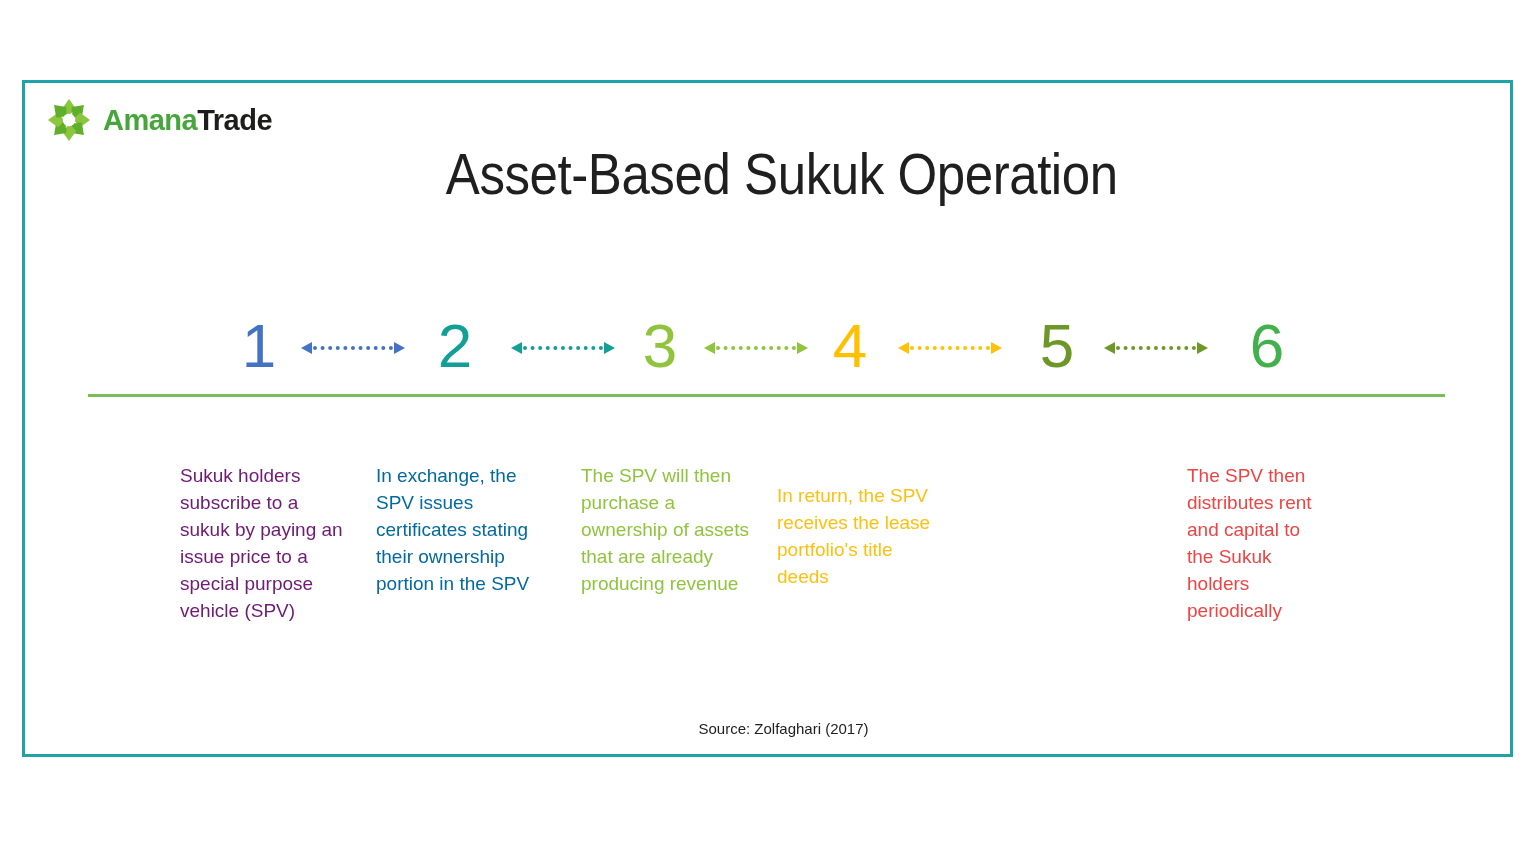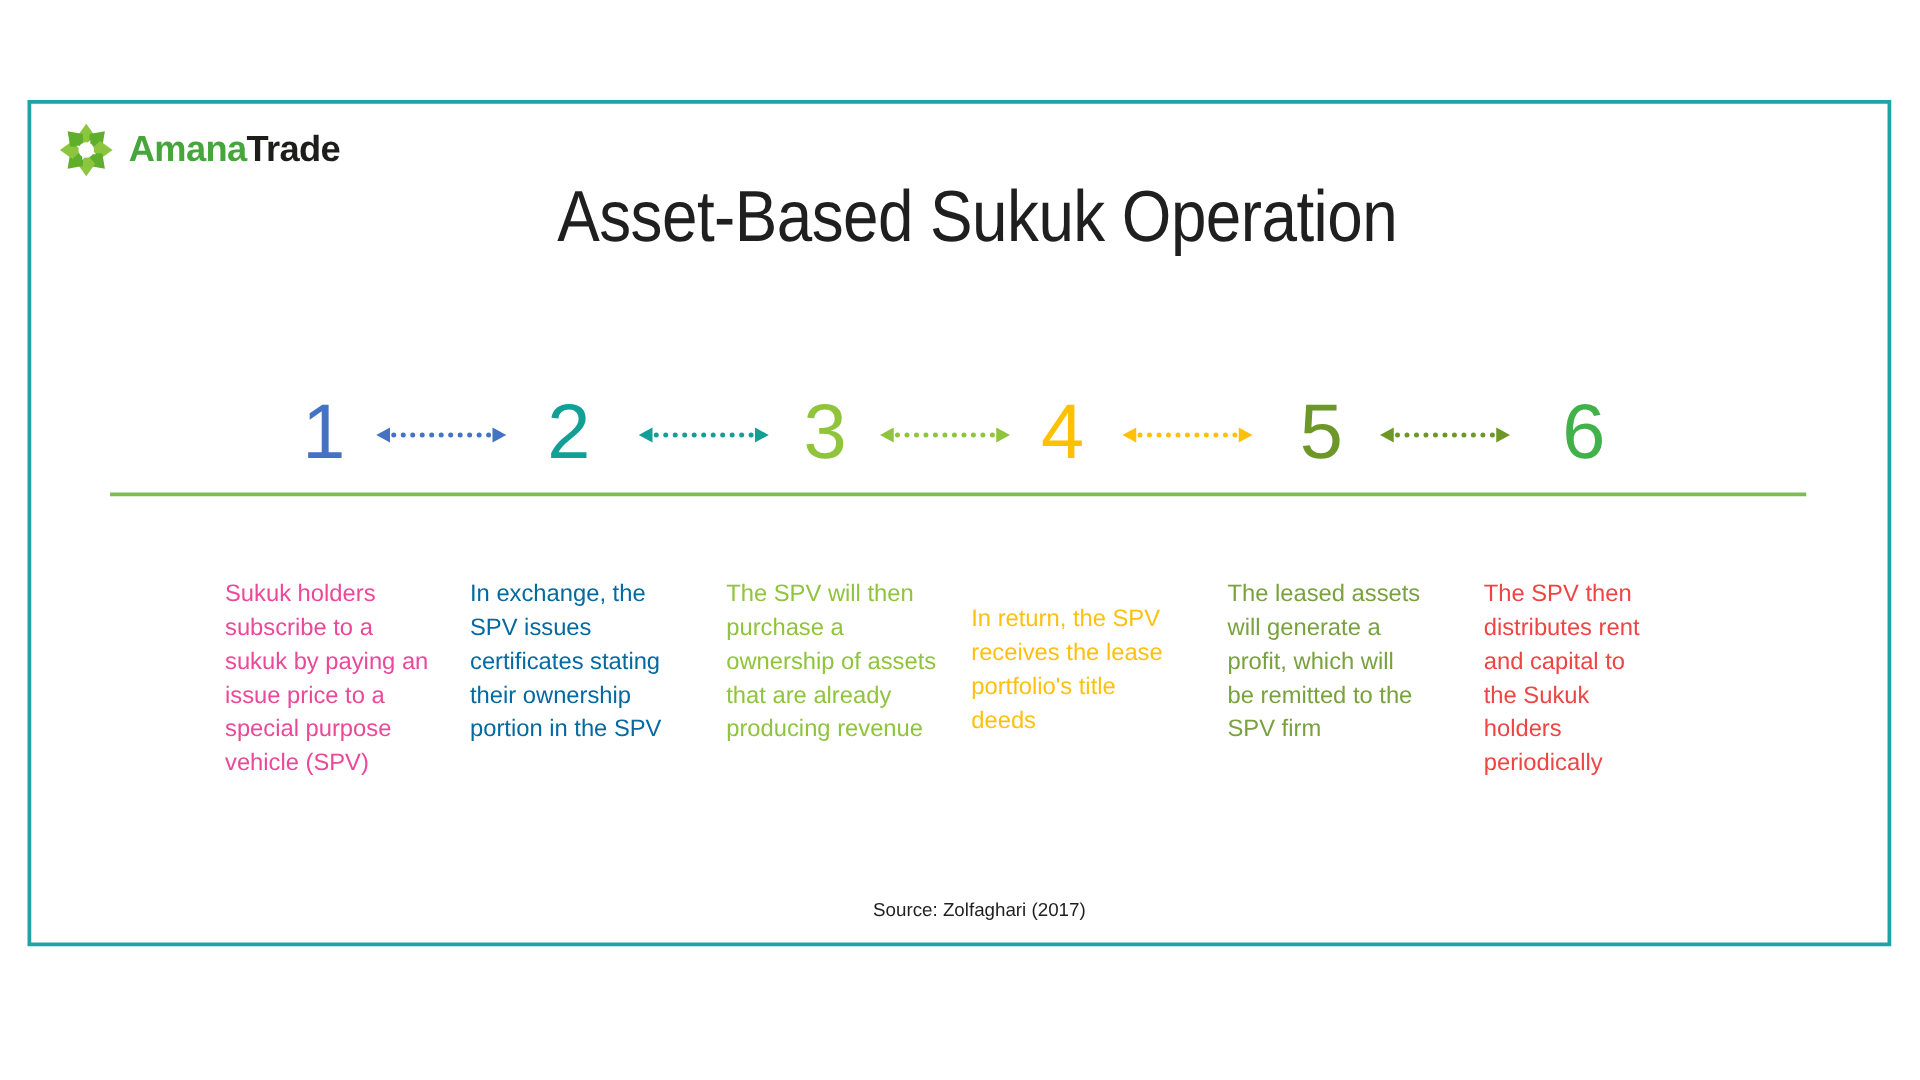--- a/index.html
+++ b/index.html
@@ -98,45 +98,40 @@
       <span class="tri-r"></span>
   </div>
   <div class="arrow a5" style="color: rgb(109, 152, 39);">
     <span class="tri-l"></span>
       <span class="dots"></span>
       <span class="tri-r"></span>
   </div>
 
   <div class="divider" style="background-color: rgb(124, 187, 85);"></div>
 
-  <div class="desc t1" style="color: #ec4899;">Sukuk holders
+  <div class="desc t1" style="color: #701a75;">Sukuk holders
 subscribe to a
 sukuk by paying an
 issue price to a
 special purpose
 vehicle (SPV)</div>
   <div class="desc t2" style="color: #0369a1;">In exchange, the
 SPV issues
 certificates stating
 their ownership
 portion in the SPV</div>
   <div class="desc t3" style="color: rgb(143, 196, 60);">The SPV will then
 purchase a
 ownership of assets
 that are already
 producing revenue</div>
   <div class="desc t4" style="color: rgb(253, 192, 17); margin-top: 20px;">In return, the SPV
 receives the lease
 portfolio's title
 deeds</div>
-  <div class="desc t5" style="color: rgb(121, 162, 62);">The leased assets
-will generate a
-profit, which will
-be remitted to the
-SPV firm</div>
   <div class="desc t6" style="color: #ef4444;">The SPV then
 distributes rent
 and capital to
 the Sukuk
 holders
 periodically</div>
 
   <div class="source">Source: Zolfaghari (2017)</div>
 
 </div>

